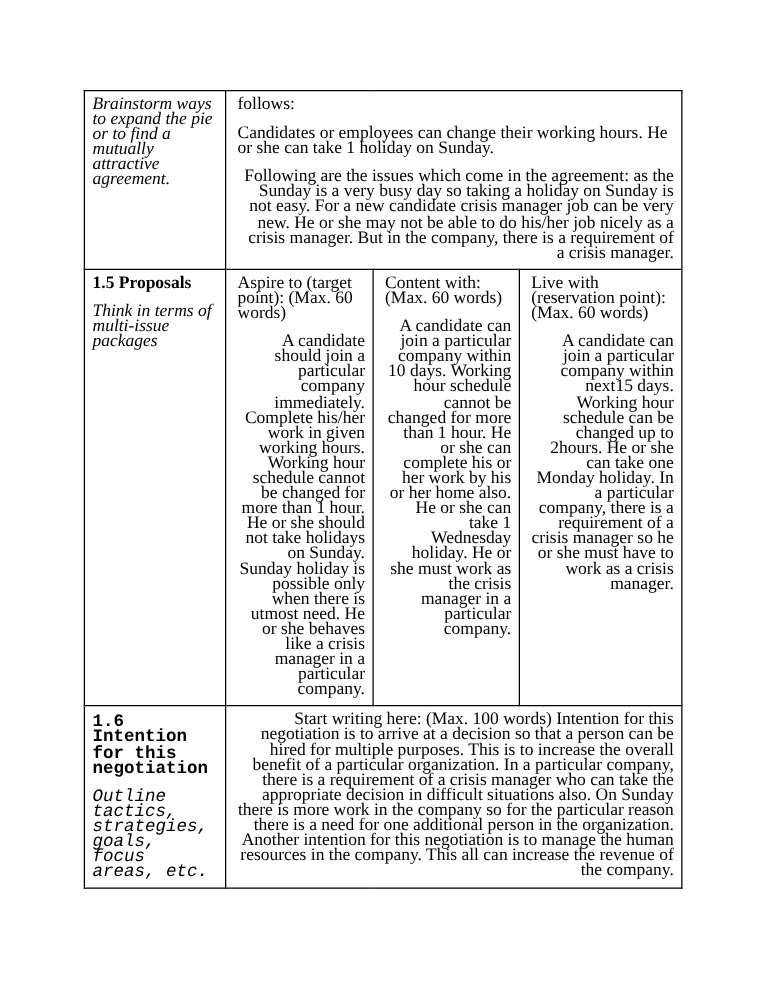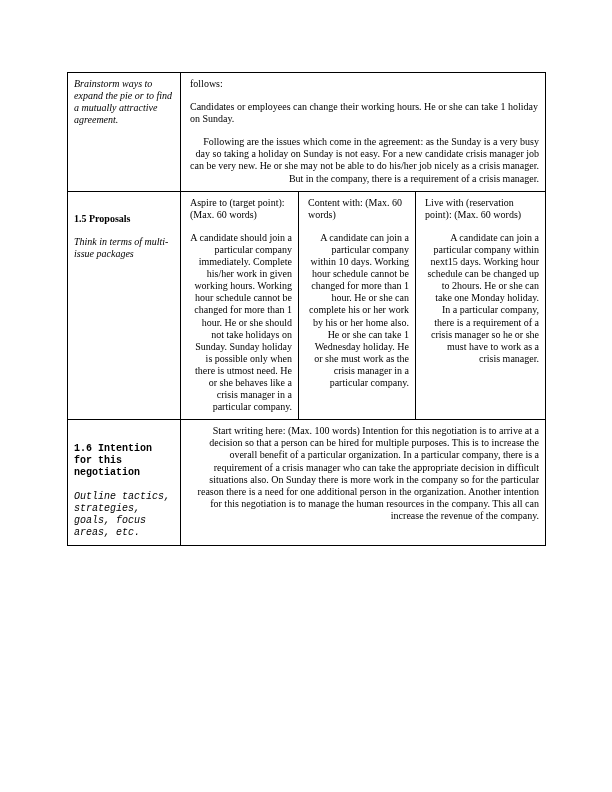--- a/index.html
+++ b/index.html
@@ -27,37 +27,37 @@
     left: 67px;
     top: 72px;
     width: 478px;
     border-collapse: collapse;
     table-layout: fixed;
   }
   .doc-table td {
     border: 1px solid #000000;
     vertical-align: top;
     padding: 5px 6px 6px 6px;
-    font-size: 10px;
+    font-size: 14px;
     line-height: 12.1px;
     font-family: "Liberation Serif", "DejaVu Serif", serif;
   }
   
   col.c1 { width: 113px; }
   col.c2 { width: 118px; }
   col.c3 { width: 117px; }
   col.c4 { width: 130px; }
 
   .label-italic {
     font-style: italic;
     margin: 0;
   }
   .label-bold {
     font-weight: bold;
-    margin: 16px 0 11px 0;
+    margin: 0 0 11px 0;
   }
   p.para {
     margin: 0 0 11px 3px;
   }
   p.para:last-child {
     margin-bottom: 0;
     text-align: right;
   }
   .cell-row1-left,
   .cell-row2-left,

